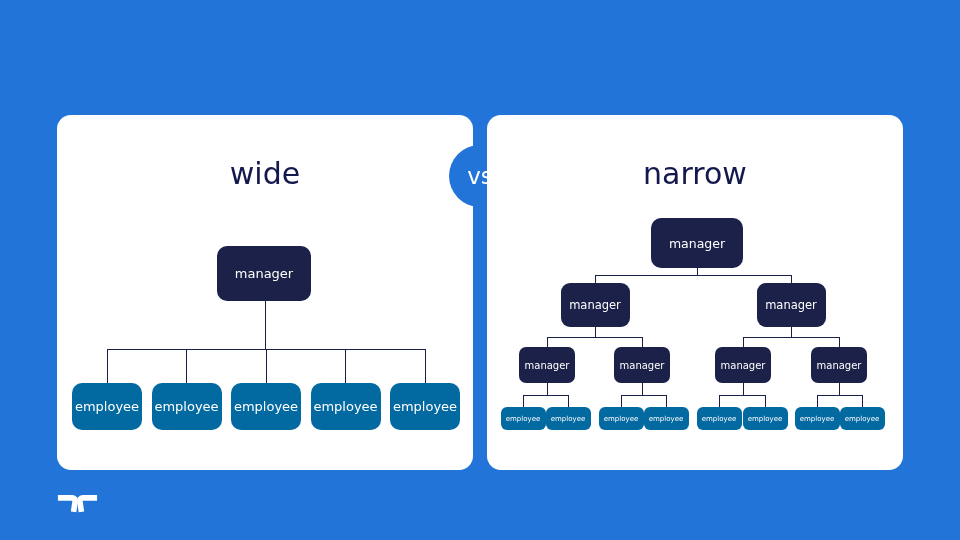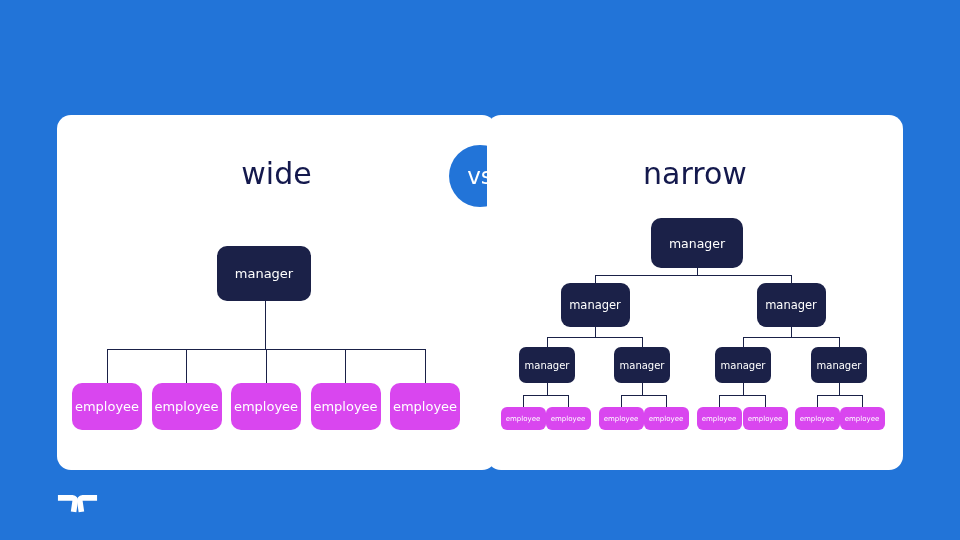--- a/index.html
+++ b/index.html
@@ -12,38 +12,38 @@
   .slide{position:absolute;inset:0;width:960px;height:540px;}
   .title{
     position:absolute;left:0;top:52px;width:960px;
     text-align:center;color:#ffffff;font-size:30px;line-height:34px;
     letter-spacing:0.5px;
   }
   .panel{
     position:absolute;top:115px;width:416px;height:355px;
     background:#ffffff;border-radius:14px;
   }
-  .panel-left{left:57px;padding-left:23px;}
+  .panel-left{left:57px;}
   .panel-right{left:487px;}
   .panel-heading{
     position:absolute;left:0;top:42px;width:100%;
     text-align:center;color:#14194d;font-size:30px;line-height:34px;
   }
   .vs-badge{
     position:absolute;left:449px;top:145px;width:62px;height:62px;
     border-radius:50%;background:#2274d8;color:#ffffff;
     display:flex;align-items:center;justify-content:center;
     font-size:23px;
   }
   .node{
     position:absolute;display:flex;align-items:center;justify-content:center;
     color:#ffffff;text-align:left;box-sizing:border-box;
   }
   .mgr{background:#1b2148;}
-  .emp{background:#d946ef;}
+  .emp{background:#0369a1;}
   .connectors{position:absolute;left:0;top:0;width:416px;height:355px;pointer-events:none;}
   .connectors path{stroke:#1a2147;stroke-width:1;fill:none;}
   .logo{position:absolute;left:57px;top:494px;width:41px;height:19px;}
 </style>
 </head>
 <body>
 
 <div class="slide">
 
 

